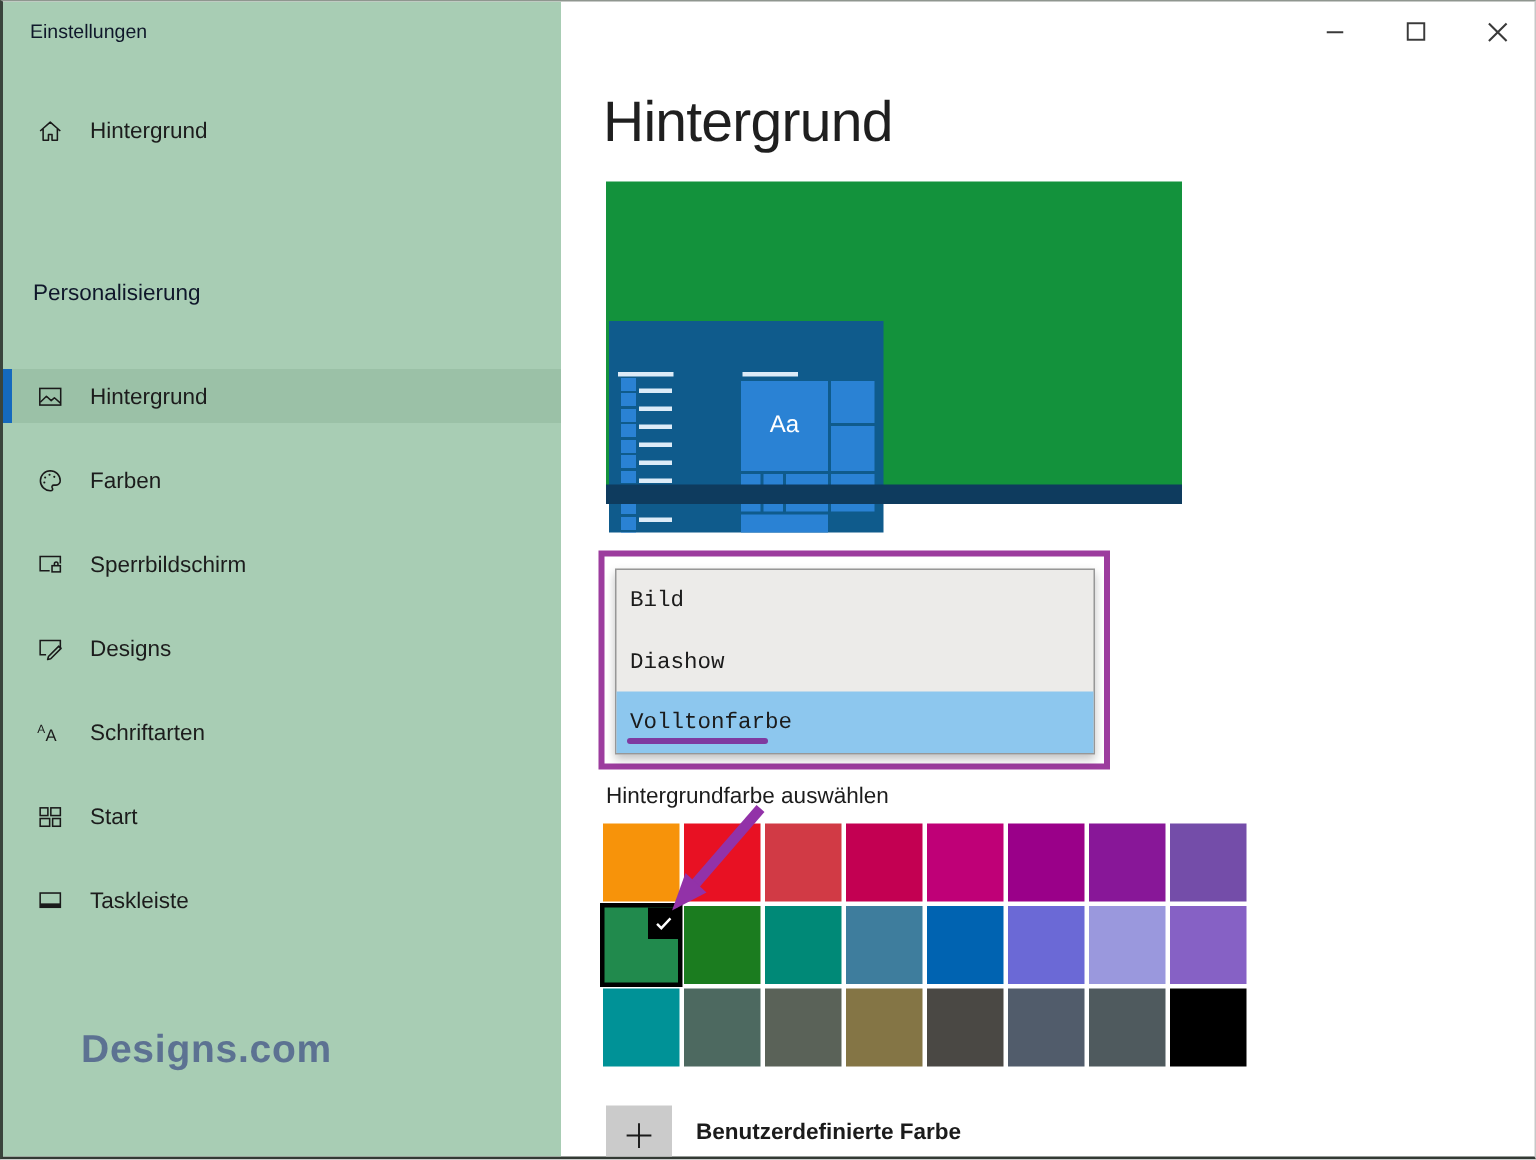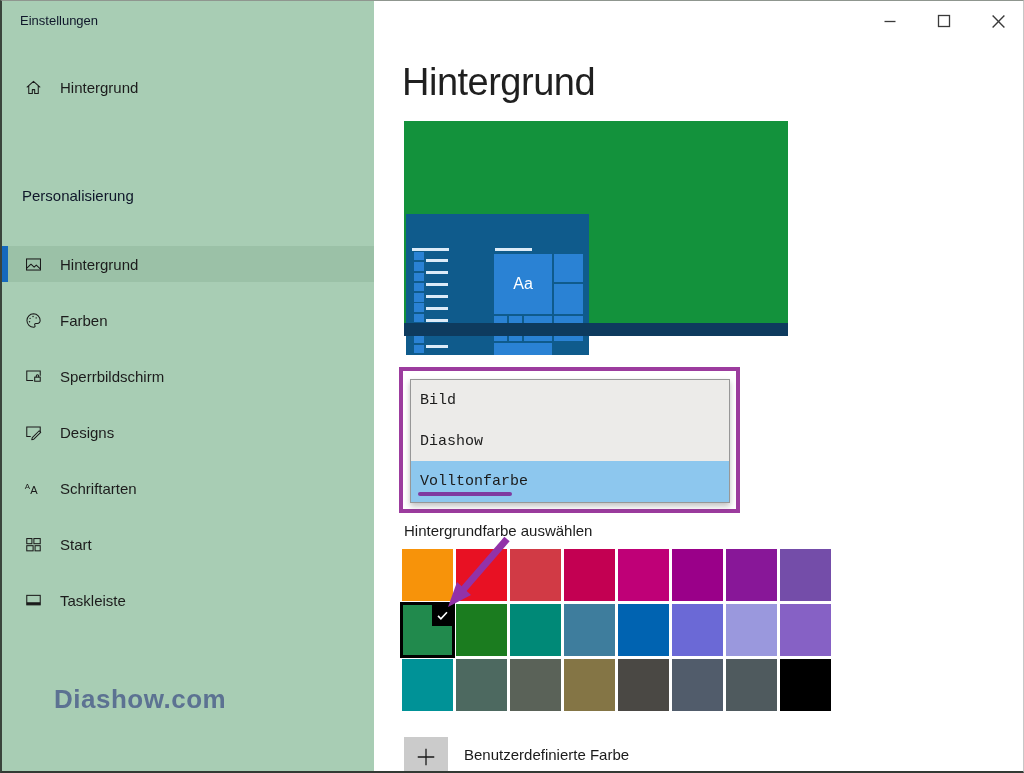--- a/index.html
+++ b/index.html
@@ -41,21 +41,21 @@
   .dd-item { flex:1; display:flex; align-items:center; padding-left:9px; font-size:15px; color:#1b1b1b; position:relative; }
   .dd-underline { position:absolute; left:7px; bottom:6px; width:94px; height:4px; border-radius:2px; background:#7F3AA0; }
   .color-label { position:absolute; left:402px; top:521px; font-size:15px; color:#1c1c1c; }
   .swatch-grid { position:absolute; left:400px; top:548px; display:grid; grid-template-columns:repeat(8,51px); grid-auto-rows:52px; column-gap:3px; row-gap:3px; }
   .swatch { width:51px; height:52px; position:relative; cursor:default; }
   .swatch.selected { outline:3px solid #000; outline-offset:-1px; }
   .swatch .check { position:absolute; top:1px; right:0px; width:21px; height:21px; background:#000; display:flex; align-items:center; justify-content:center; }
   .arrow-svg { position:absolute; left:425px; top:530px; width:100px; height:85px; pointer-events:none; }
   .custom-row { position:absolute; left:402px; top:736px; height:44px; display:flex; align-items:flex-start; }
   .plus-btn { width:44px; height:44px; background:#CBCBCB; display:flex; align-items:center; justify-content:center; }
-  .custom-label { margin-left:16px; font-size:15px; color:#1b1b1b; line-height:36px; }
+  .custom-label { margin-left:16px; font-size:15px; color:#1b1b1b; line-height:36px;font-weight:bold; }
 </style>
 </head>
 <body>
 
 <div id="window">
 
   <aside id="sidebar">
     <div class="win-title">Einstellungen</div>
 
     <div class="nav-row" style="top:68px">
@@ -139,21 +139,21 @@
     <div class="nav-row" style="top:581px">
       <span class="icon">
         <svg class="oicon" width="19" height="19" viewBox="0 0 24 24">
             <rect x="3.5" y="5.5" width="17" height="12"></rect>
             <rect x="3.5" y="14.2" width="17" height="3.3" fill="#1a1a1a" stroke="none"></rect>
           </svg>
       </span>
       <span class="label">Taskleiste</span>
     </div>
 
-    <div class="watermark">Diashow.com</div>
+    <div class="watermark">Designs.com</div>
   </aside>
 
   <div class="ctrl" style="left:873px">
     <svg width="14" height="14" viewBox="0 0 14 14">
         <path d="M1.5 7.5h11" stroke="#3a3a3a" stroke-width="1.3" fill="none"></path>
       </svg>
   </div>
   <div class="ctrl" style="left:927px">
     <svg width="14" height="14" viewBox="0 0 14 14">
         <rect x="1.5" y="1.5" width="11" height="11" stroke="#3a3a3a" stroke-width="1.3" fill="none"></rect>

